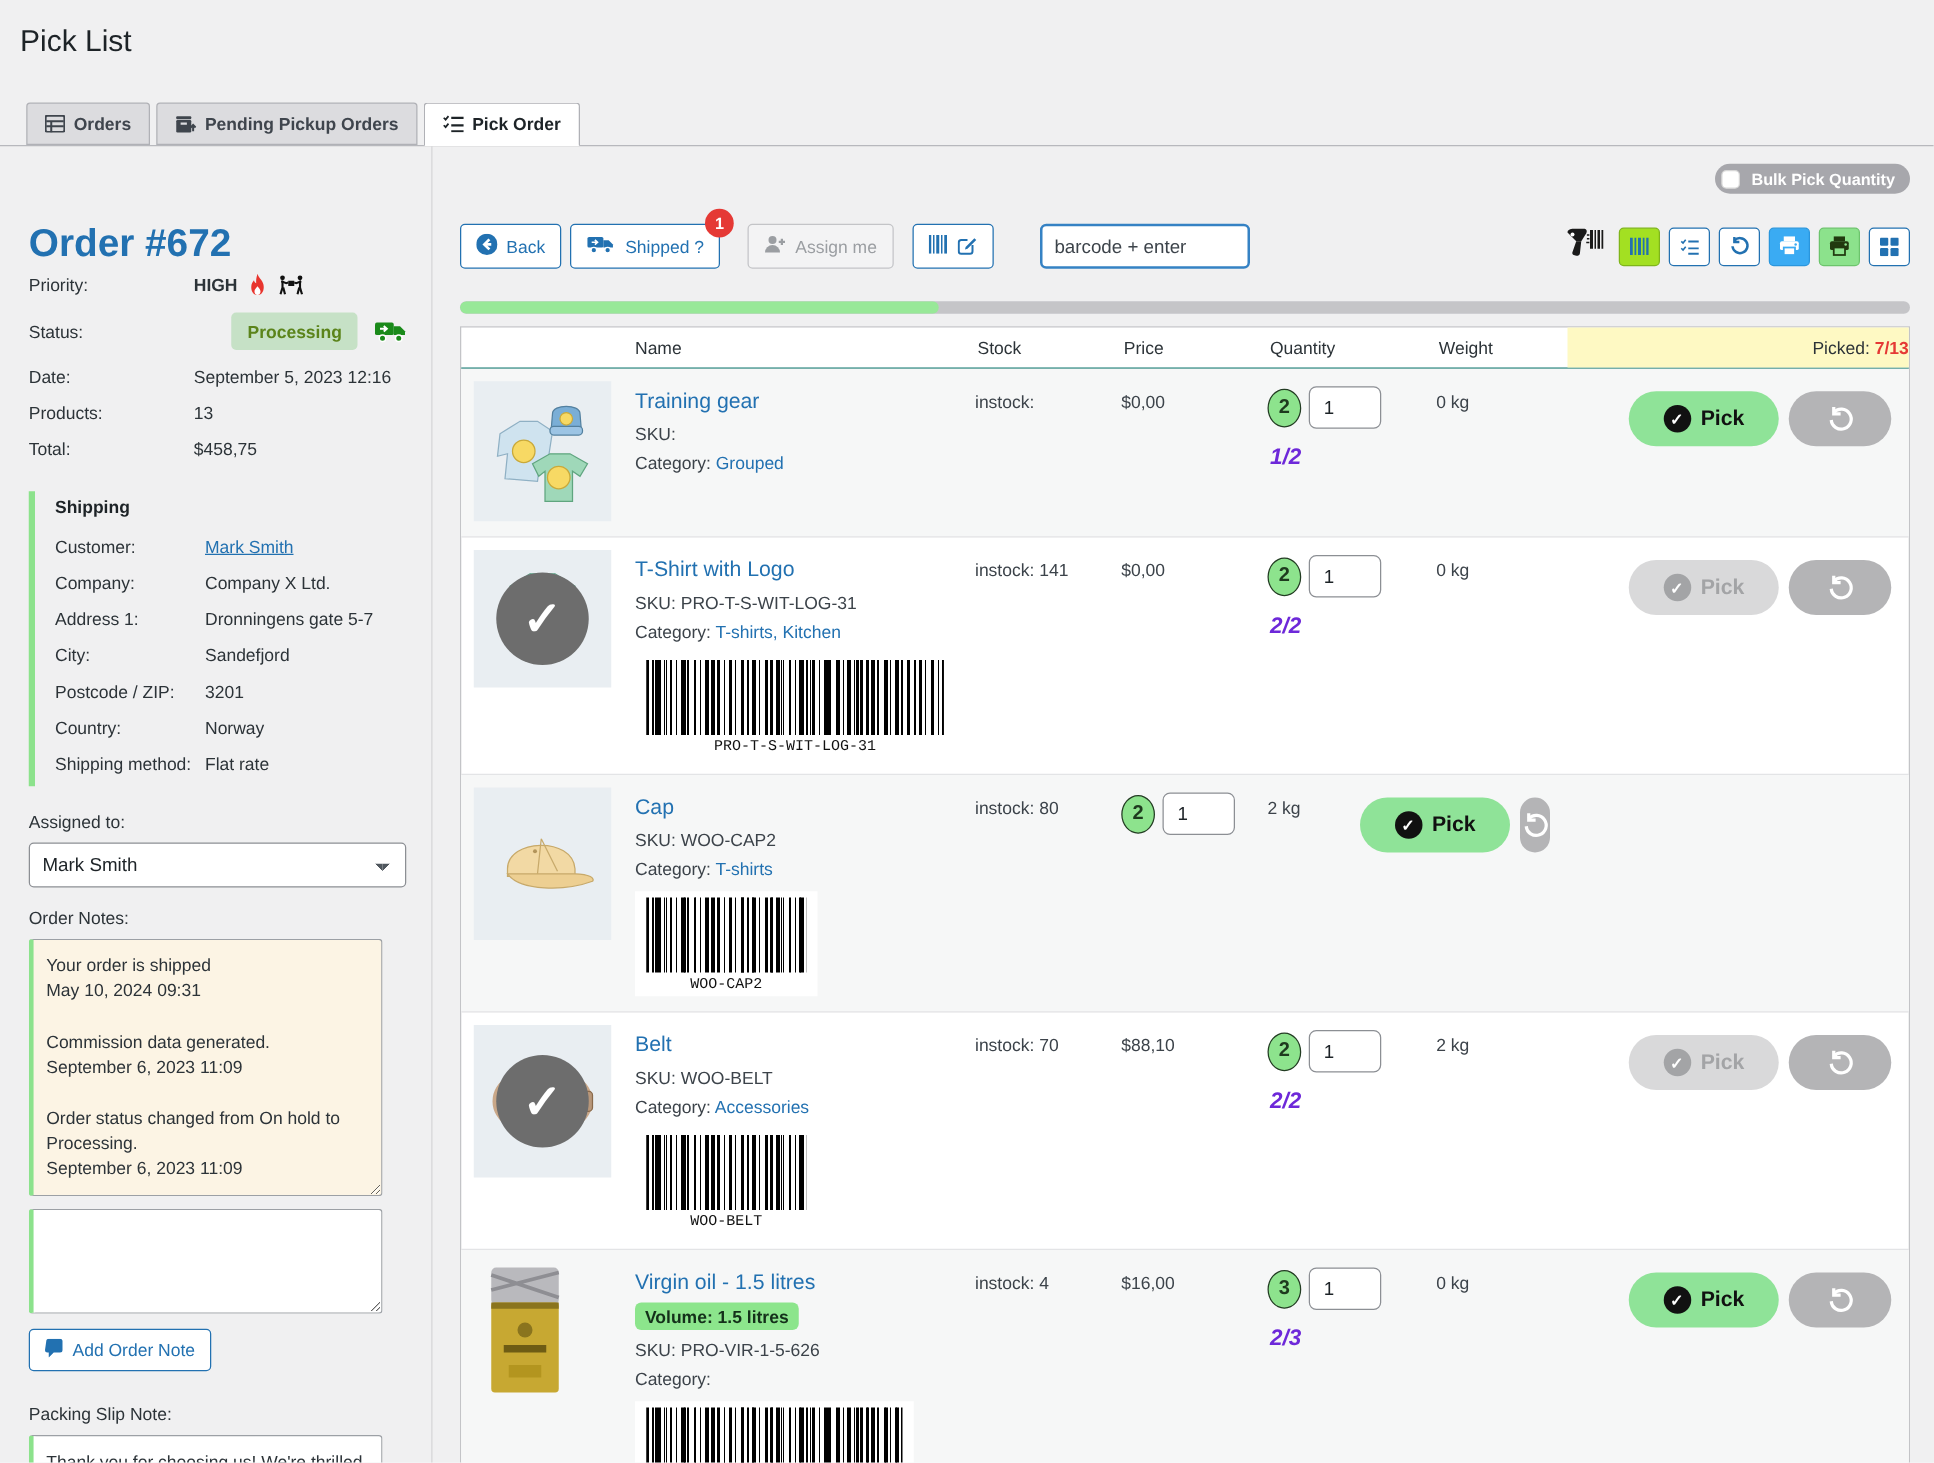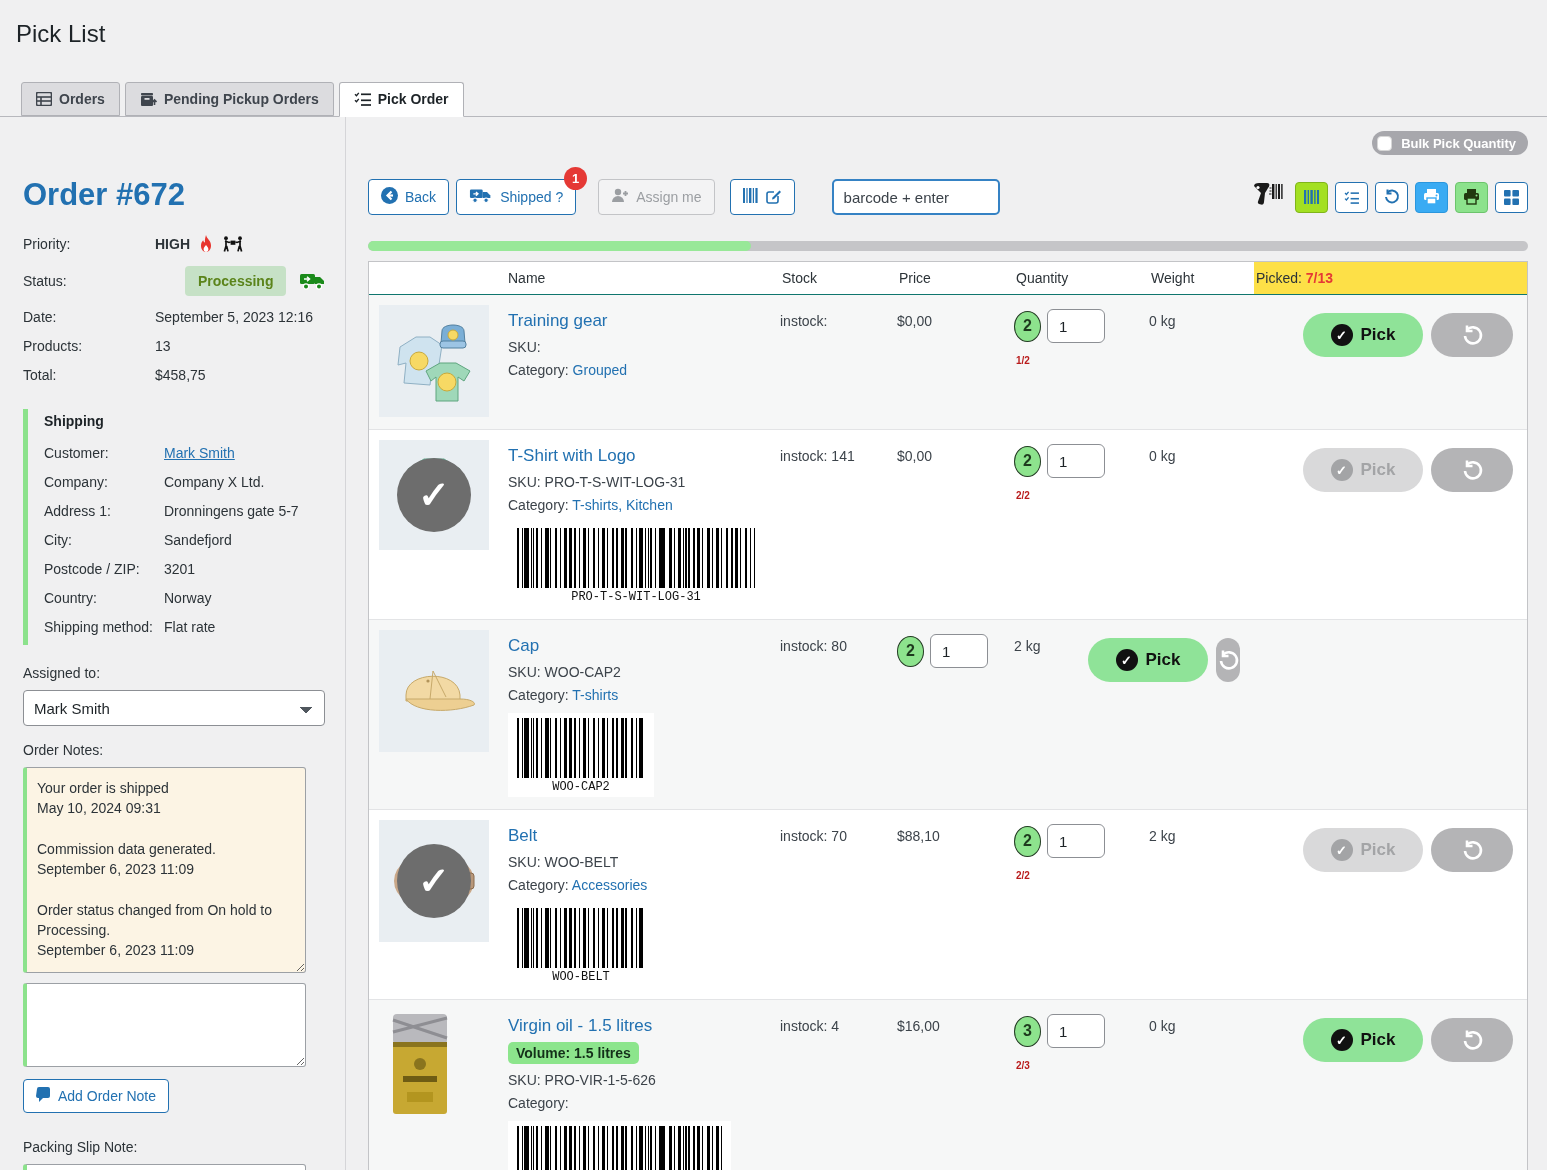--- a/index.html
+++ b/index.html
@@ -15,21 +15,21 @@
     color:#3f454d; background:#dcdcdf; border:1px solid #b0b1b6; border-radius:3px 3px 0 0; margin-right:5px; cursor:pointer; }
   .tab.active { background:#fff; color:#1d2327; border-bottom:1px solid #fff; margin-bottom:-1px; padding-bottom:9px; }
   .tab svg { display:block; }
 
   
   .content { display:flex; align-items:flex-start; }
   .sidebar { width:345px; flex:0 0 345px; padding:60px 18px 0 23px; }
   .main { flex:1; border-left:1px solid #d5d5d8; min-height:1040px; padding:14px 19px 0 22px; }
 
   
-  .order-title { font-size:31px; font-weight:700; color:#2271b1; text-decoration:underline; display:inline-block; margin-bottom:22px; }
+  .order-title { font-size:31px; font-weight:700; color:#2271b1; text-decoration:underline; display:inline-block; margin-bottom:6px; }
   .info-row { display:flex; margin-bottom:13px; font-size:14px; color:#2c3338; align-items:center; }
   .info-row .lbl { width:132px; flex:0 0 132px; }
   .status-badge { background:#c6e1c6; color:#5b841b; font-weight:600; padding:7px 13px; border-radius:4px; font-size:14px;margin-left:30px; }
   .icon-inline { display:inline-flex; vertical-align:middle; margin-left:8px; }
   .ship-box { border-left:5px solid #8ce28c; padding:4px 0 10px 16px; margin:26px 0 20px 0; }
   .ship-box h3 { font-size:14px; font-weight:700; margin-bottom:16px; color:#1d2327; }
   .ship-row { display:flex; font-size:14px; margin-bottom:13px; color:#2c3338; }
   .ship-row .lbl { width:120px; flex:0 0 120px; }
   .link { color:#2271b1; text-decoration:none; cursor:pointer; }
   .link.u { text-decoration:underline; }
@@ -75,21 +75,21 @@
   
   .progress { margin-top:26px; height:10px; border-radius:5px; background:#c5c5c8; overflow:hidden; }
   .progress .fill { height:100%; background:#98e898; border-radius:5px; }
 
   
   .ptable { margin-top:10px; background:#fff; border:1px solid #c3c4c7; }
   .tgrid { display:grid; grid-template-columns:123px 288px 117px 117px 135px 105px 1fr; }
   .thead { border-bottom:1px solid #0f766e; }
   .thead .cell { font-size:14px; font-weight:500; color:#2c3338; padding:8px 0 8px 2px; }
   .thead .name-h { padding-left:16px; }
-  .thead .picked-h { background:#fde047; text-align:left; font-weight:500; }
+  .thead .picked-h { background:#fef9c3; text-align:right; font-weight:500; }
   .picked-red { color:#e53935; font-weight:700; }
   .trow { border-bottom:1px solid #e3e4e6; }
   .trow:last-child { border-bottom:none; }
   .trow.odd { background:#f6f7f7; }
   .thumb-cell { padding:10px 0 12px 10px; position:relative; }
   .thumb { width:110px; background:#e9eef2; display:flex; align-items:center; justify-content:center; position:relative; }
   .check-overlay { position:absolute; width:74px; height:74px; border-radius:50%; background:#6d6d6d;
     display:flex; align-items:center; justify-content:center; color:#fff; font-size:38px; font-weight:700; }
   .name-cell { padding:16px 10px 12px 16px; font-size:14px; color:#3c434a; }
   .pname { font-size:17px; display:inline-block; margin-bottom:8px; }
@@ -103,21 +103,21 @@
       repeating-linear-gradient(90deg,transparent 0 7px,#000 7px 9px,transparent 9px 16px,#000 16px 17px,transparent 17px 23px); }
   .bc-label { text-align:center; font-family:"Liberation Mono",monospace; font-size:12px; color:#111; padding-top:2px; }
   .w238 { width:238px; } .w128 { width:128px; } .w205 { width:205px; }
   .stock-cell,.price-cell,.weight-cell { padding-top:18px; font-size:14px; color:#3c434a; }
   .qty-cell { padding-top:14px; }
   .qty-line { display:flex; align-items:center; gap:6px; }
   .qty-badge { width:27px; height:31px; border-radius:50%; background:#8de38d; border:1px solid #233c23;
     display:flex; align-items:center; justify-content:center; font-size:16px; font-weight:600; color:#1e3a1e; }
   .qty-input { width:58px; height:34px; border:1px solid #8c8f94; border-radius:6px; font-size:15px; padding:0 0 0 11px;
     color:#1d2327; font-family:"Liberation Sans",sans-serif; background:#fff; }
-  .fraction { margin:12px 0 0 2px; color:#b91c1c; font-weight:700; font-size:10px; min-height:16px; }
+  .fraction { margin:12px 0 0 2px; color:#6d28d9; font-weight:700; font-size:18px; min-height:16px;font-style:italic; }
   .picked-cell { padding:18px 14px 0 0; display:flex; justify-content:flex-end; align-items:flex-start; gap:8px; }
   .pick-btn { height:44px; min-width:120px; border:none; border-radius:22px; background:#8fe398; color:#111;
     font-size:17px; font-weight:700; display:inline-flex; align-items:center; justify-content:center; gap:8px; cursor:pointer; font-family:"Liberation Sans",sans-serif; }
   .pick-btn .ck { width:22px; height:22px; border-radius:50%; background:#111; color:#fff; font-size:13px;
     display:inline-flex; align-items:center; justify-content:center; }
   .pick-btn.disabled { background:#d9d9da; color:#a3a4a6; cursor:default; }
   .pick-btn.disabled .ck { background:#a3a4a6; }
   .undo-btn { height:44px; width:82px; border:none; border-radius:22px; background:#b4b4b6; display:inline-flex;
     align-items:center; justify-content:center; cursor:pointer; }
 </style>

